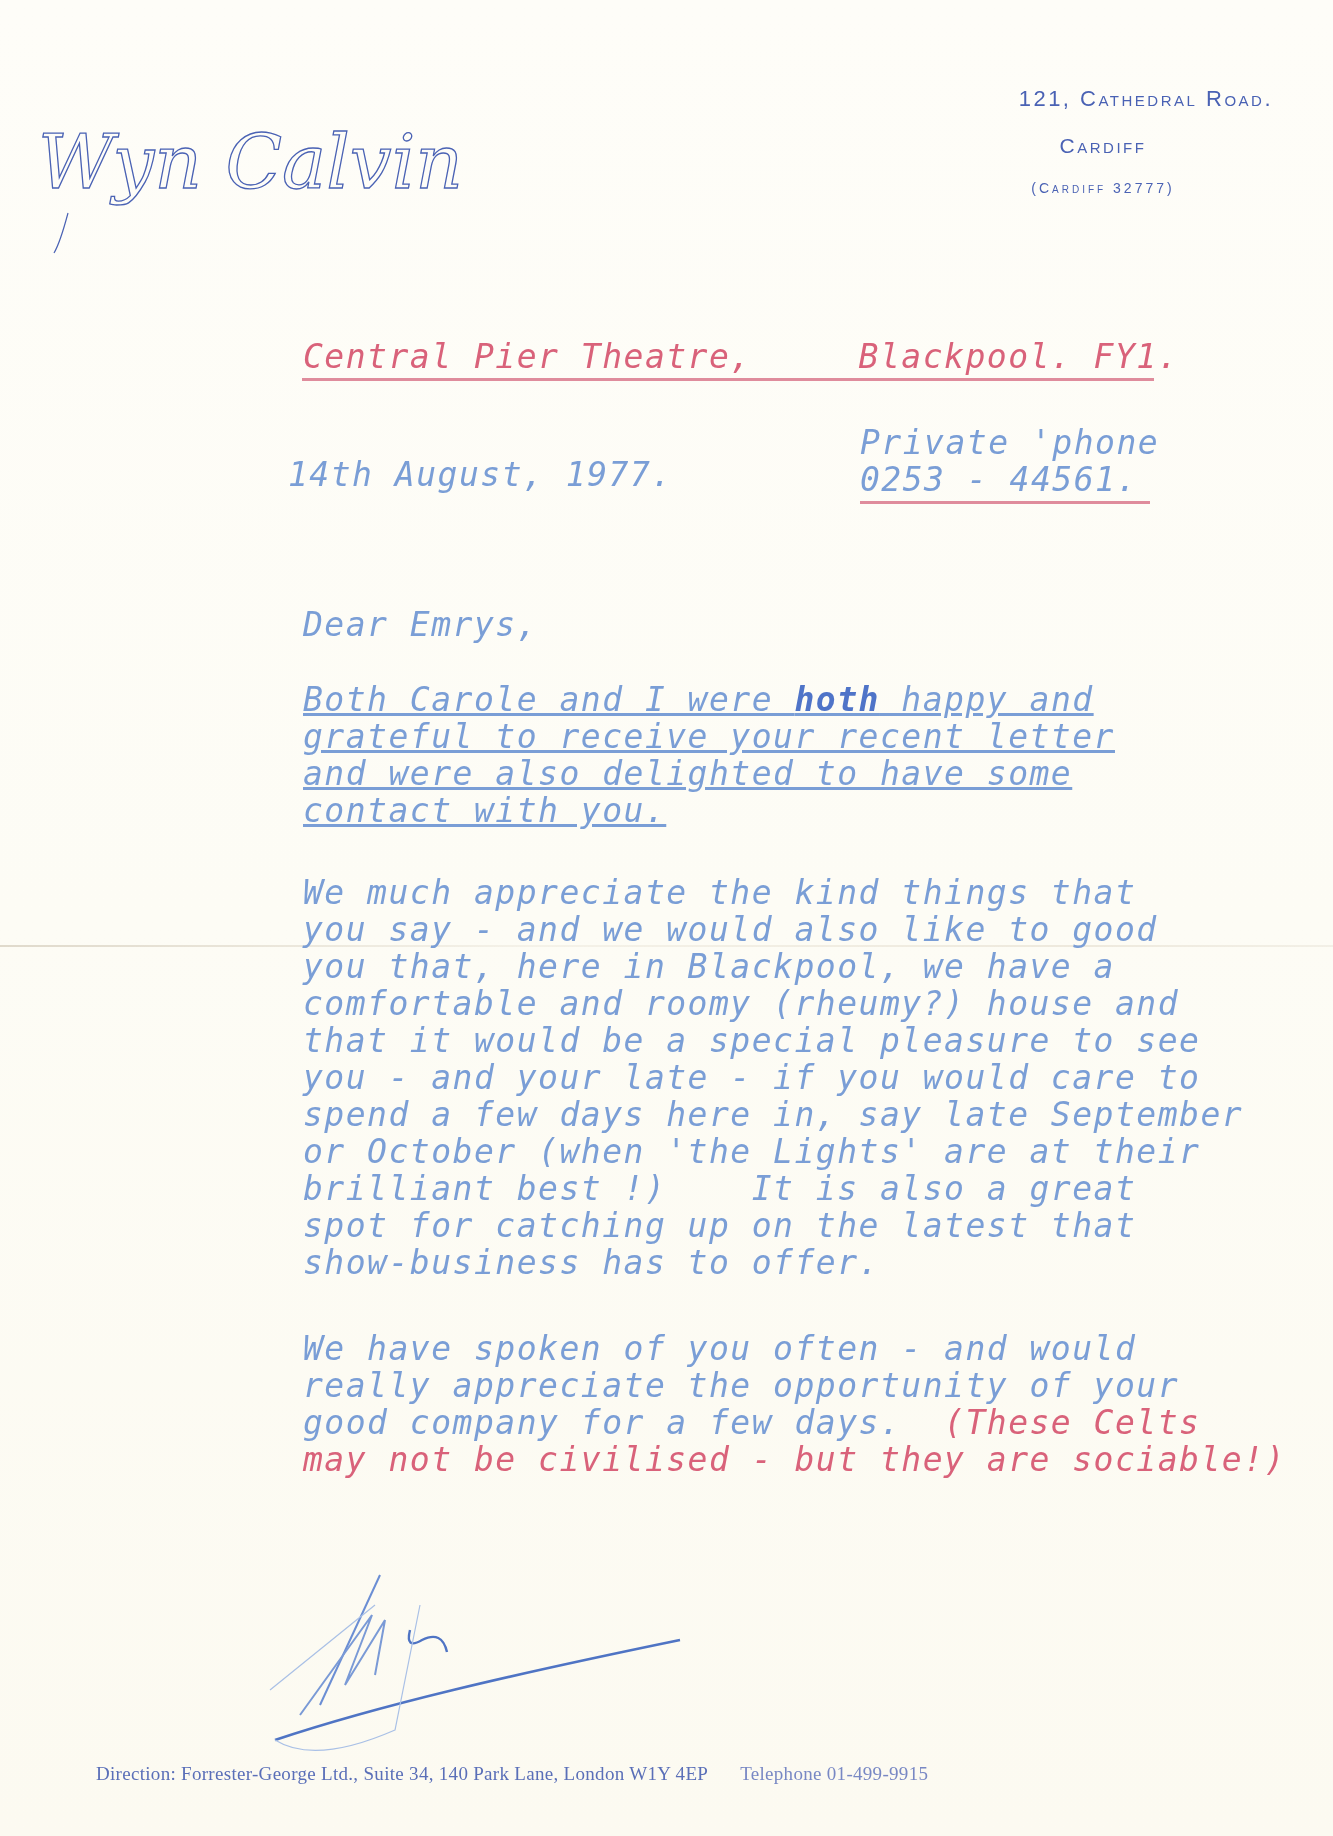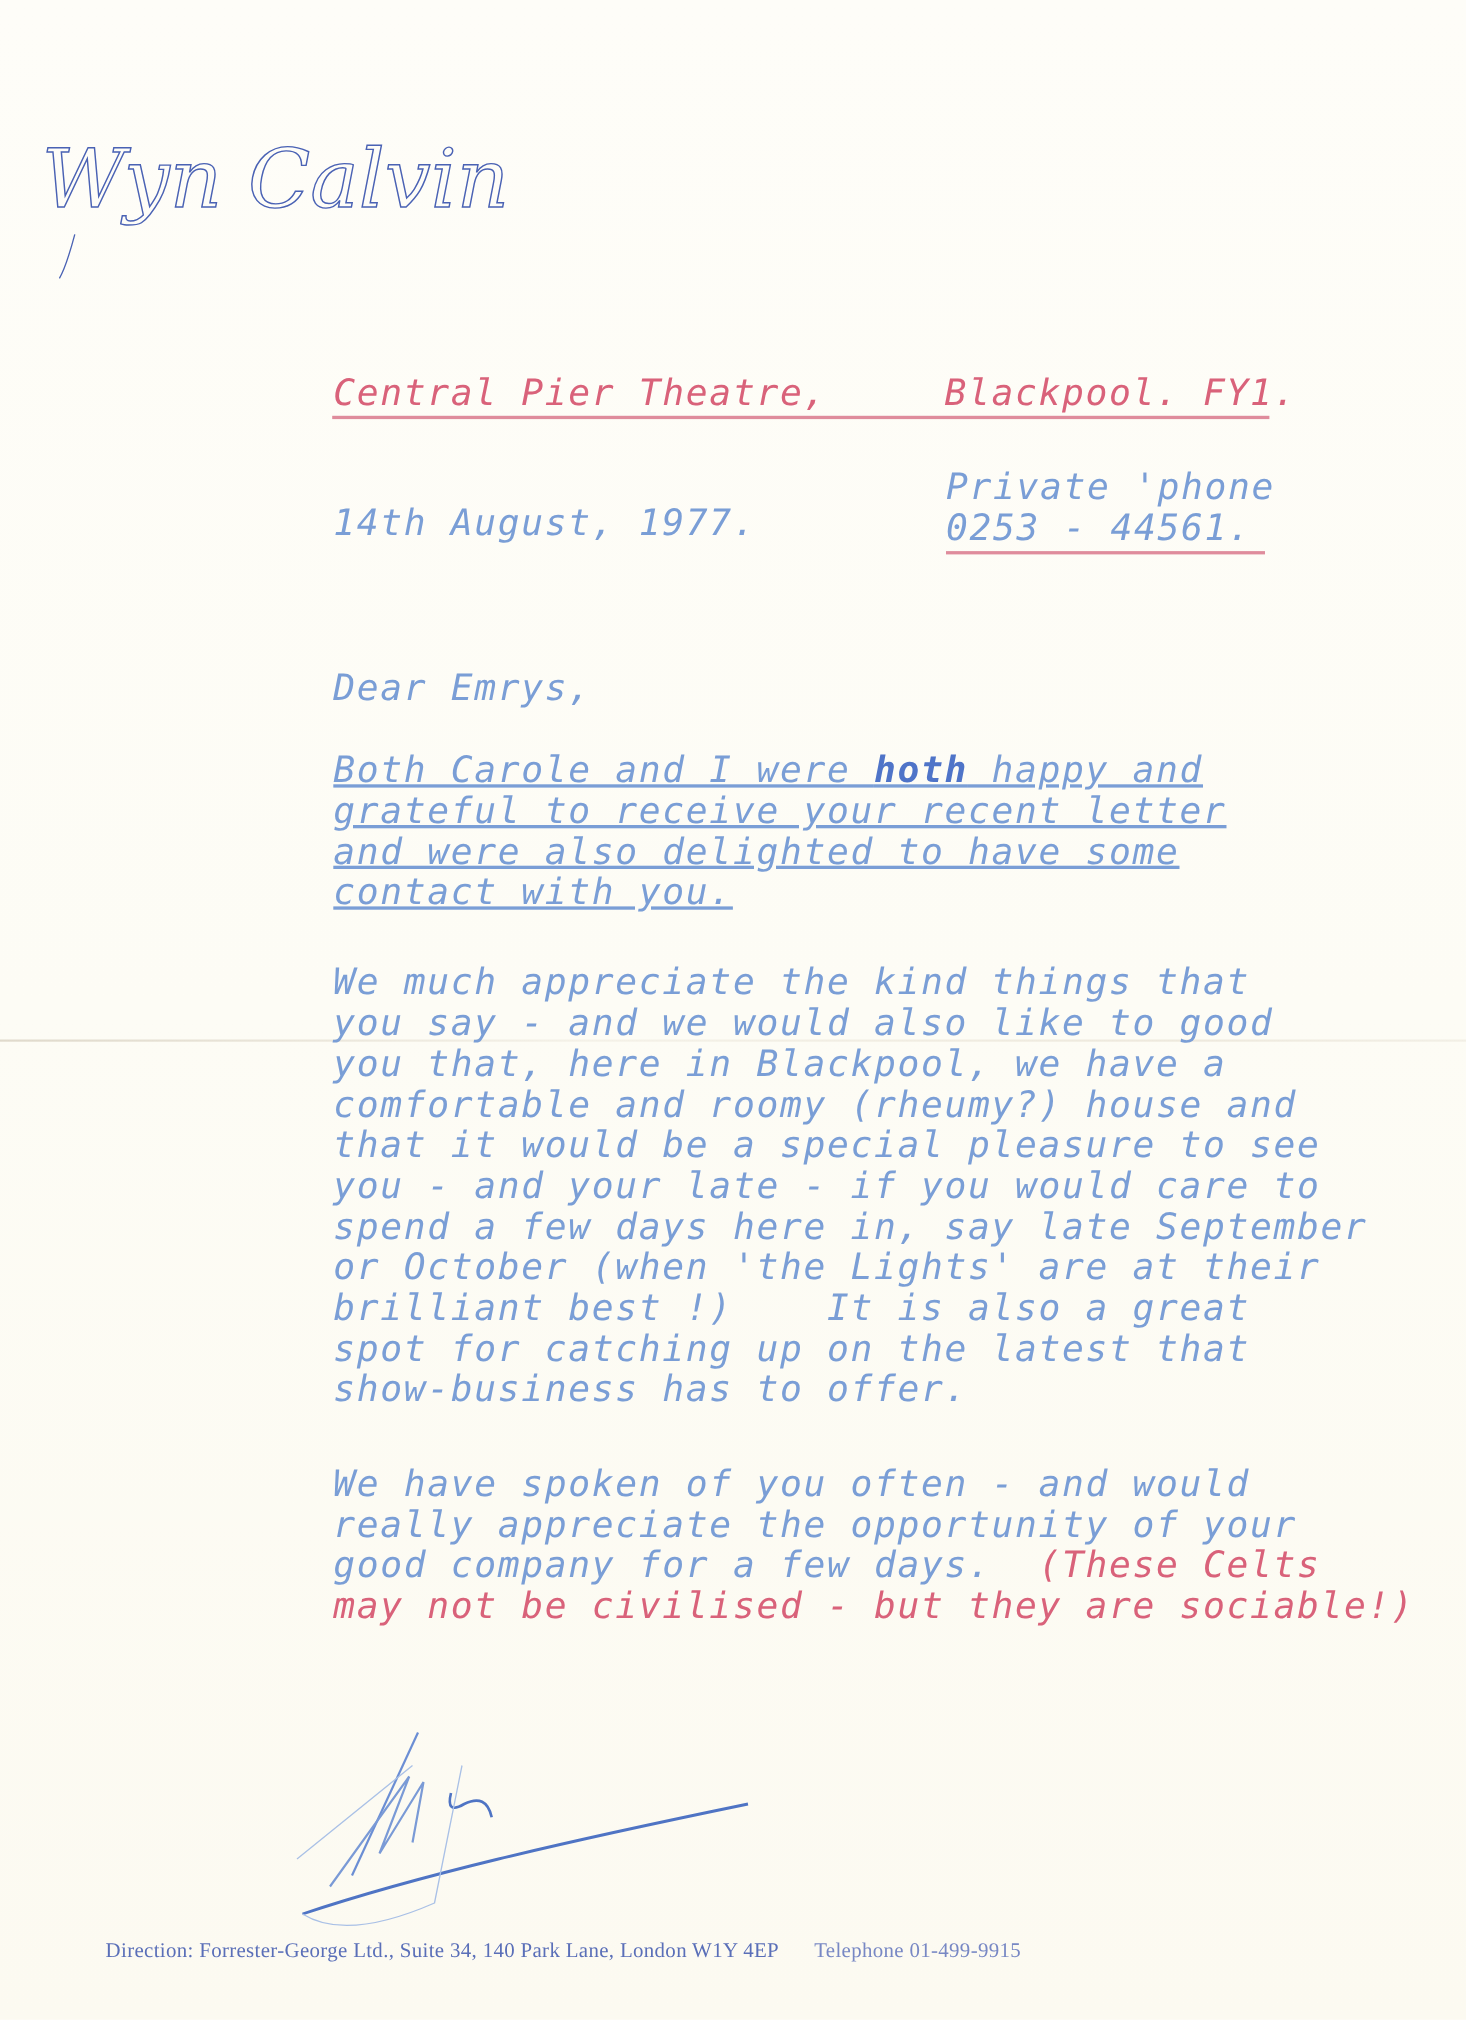--- a/index.html
+++ b/index.html
@@ -41,21 +41,21 @@
       white-space: pre; line-height: 37px;
     }
     .red { color: #d9627a; }
     .blue { color: #7a9ed6; }
 
     .venue { left: 303px; top: 338px; }
     .venue-underline {
       position: absolute; left: 302px; top: 378px; width: 852px; height: 3px;
       background: #d9788c; opacity: .85;
     }
-    .date { left: 303px; top: 456px; }
+    .date { left: 288px; top: 456px; }
     .phone { left: 860px; top: 424px; }
     .phone-underline {
       position: absolute; left: 860px; top: 501px; width: 290px; height: 3px;
       background: #d9788c; opacity: .85;
     }
 
     .salutation { left: 303px; top: 606px; }
     .para { left: 303px; }
     .p1 { top: 681px; text-decoration: underline; }
     .p2 { top: 874px; }
@@ -80,20 +80,25 @@
 <body>
 
 <div class="page">
   <div class="fold f1"></div>
 
   <svg class="logo" viewBox="0 0 440 150">
     <text x="10" y="80" font-family="DejaVu Serif, serif" font-style="italic" font-size="74" fill="none" stroke="#4a62b4" stroke-width="1.3">Wyn Calvin</text>
     <path d="M40 105 q-8 30 -14 40" stroke="#4a62b4" stroke-width="1.2" fill="none"></path>
   </svg>
 
+  <div class="addr">
+    <div class="line1">121, Cathedral Road.</div>
+    <div class="line2">Cardiff</div>
+    <div class="line3">(Cardiff 32777)</div>
+  </div>
 
   <div class="type red venue">Central Pier Theatre,     Blackpool. FY1.</div>
   <div class="venue-underline"></div>
 
   <div class="type blue date">14th August, 1977.</div>
   <div class="type blue phone"><span>Private 'phone</span>
 <span>0253 - 44561.</span></div>
   <div class="phone-underline"></div>
 
   <div class="type blue salutation">Dear Emrys,</div>

